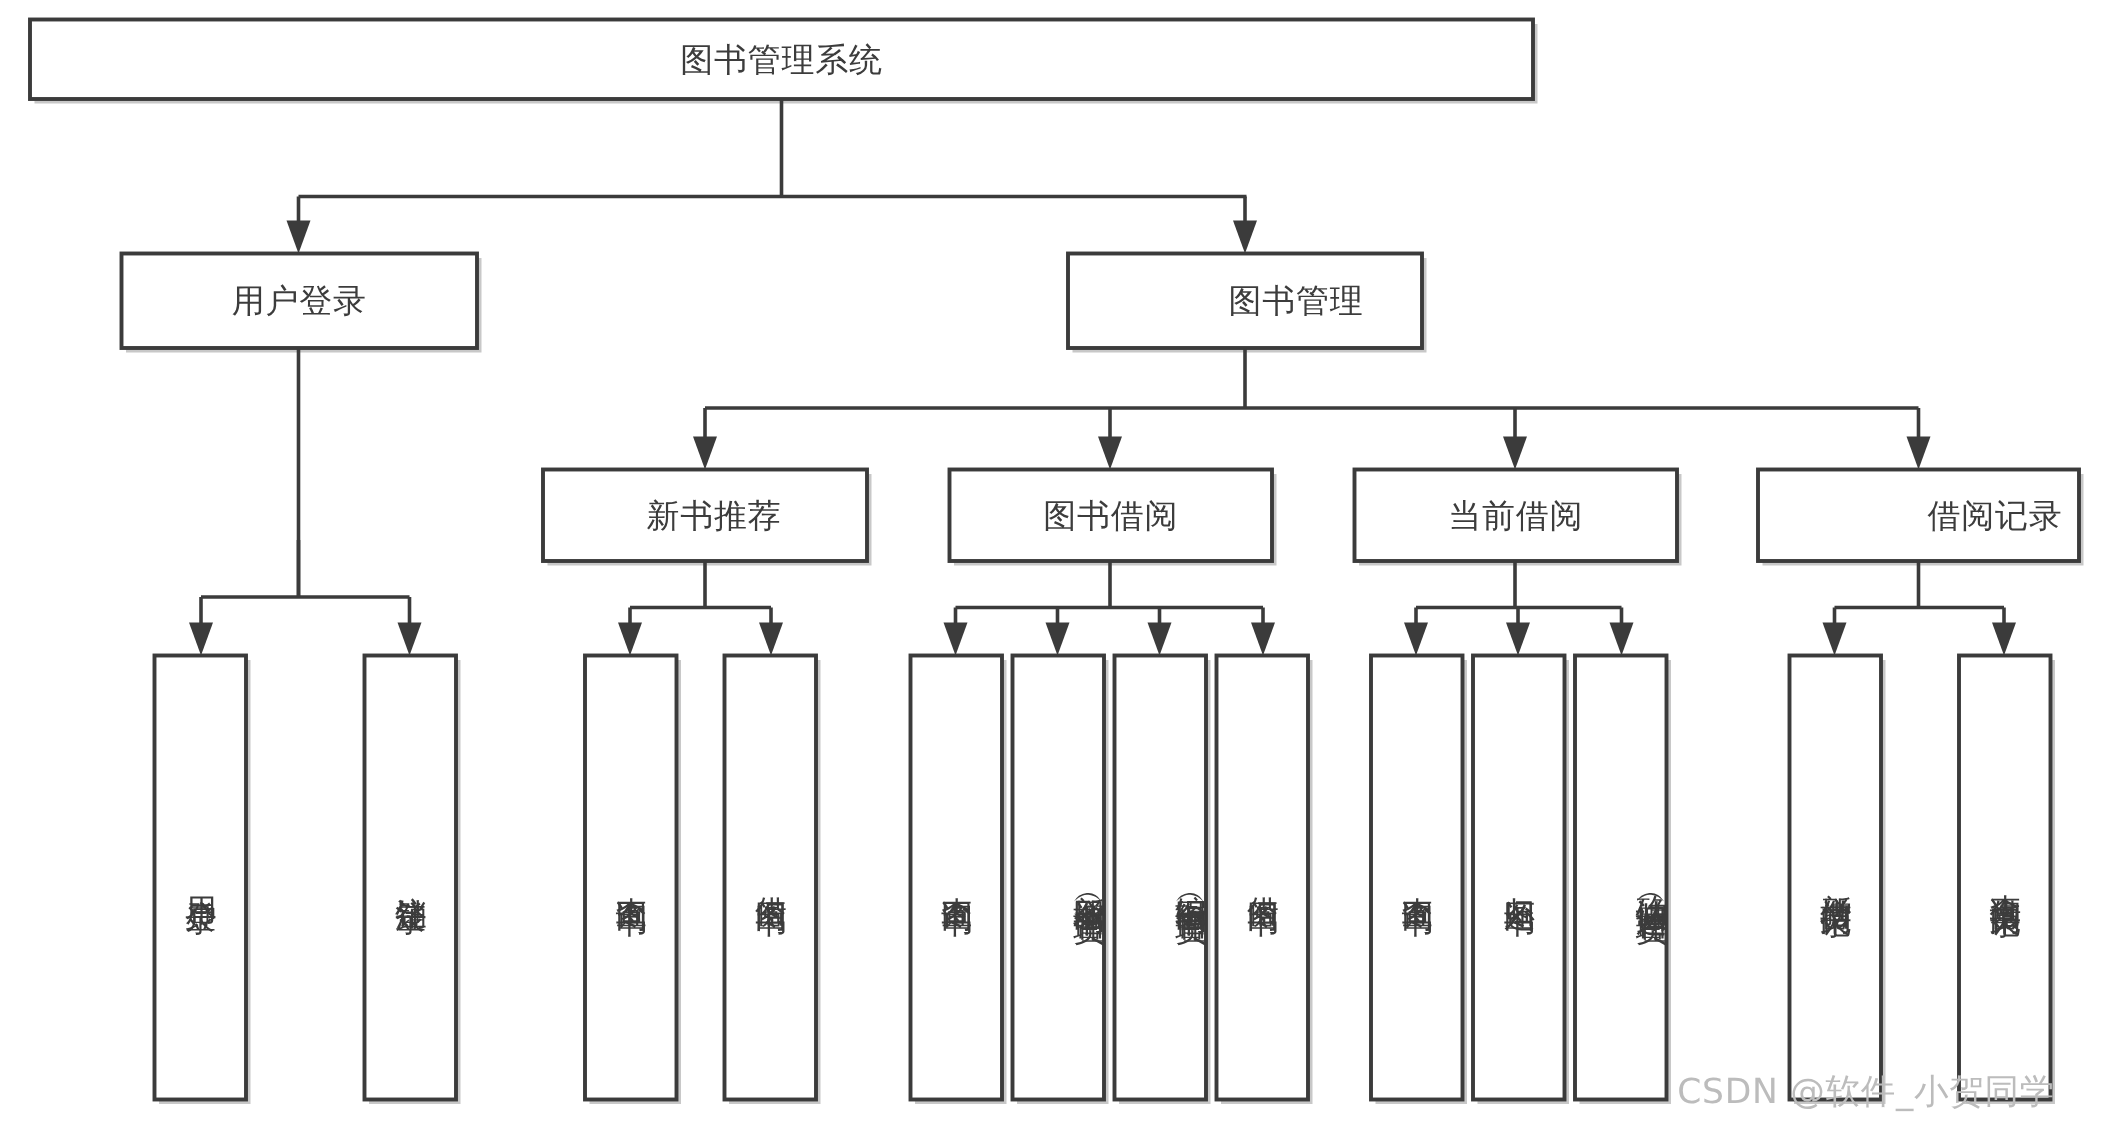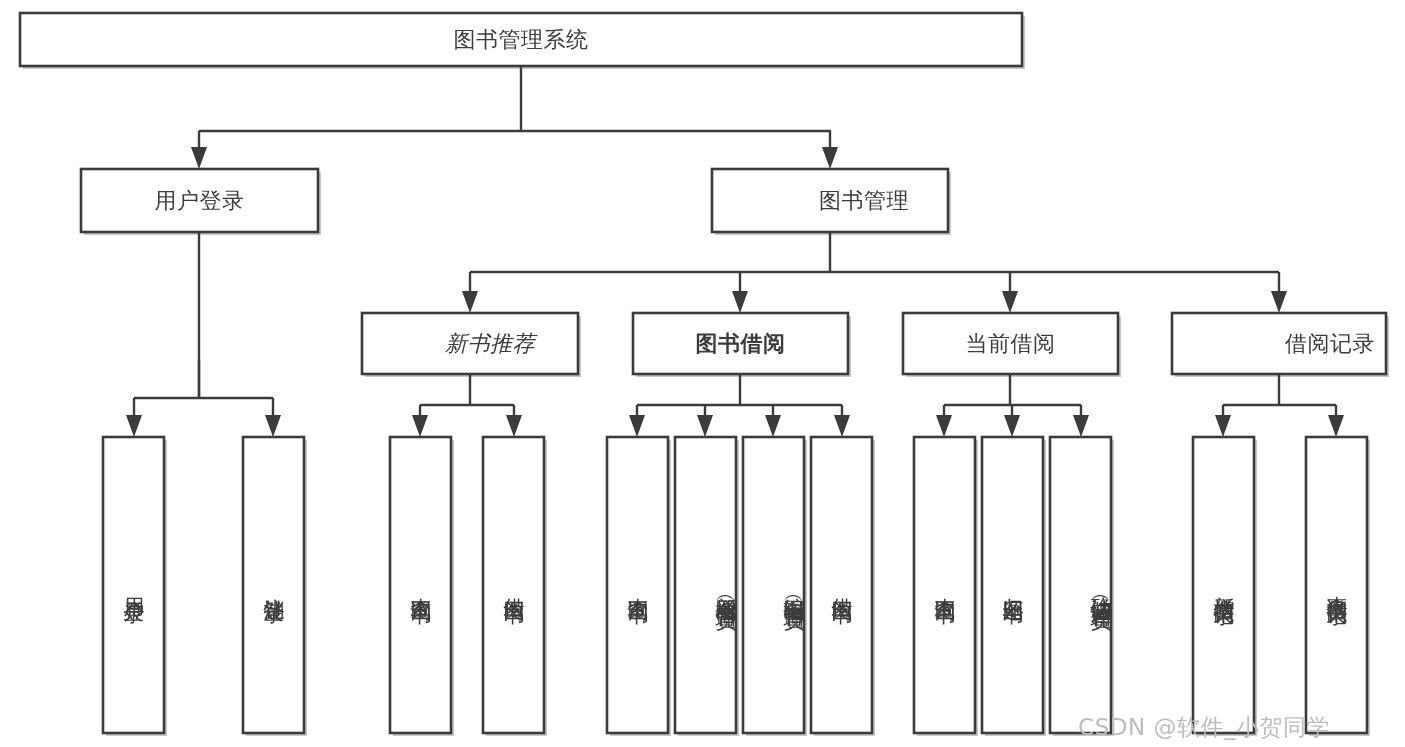--- a/index.html
+++ b/index.html
@@ -12,20 +12,21 @@
     height: 747px;
     font-family: "DejaVu Sans", "Liberation Sans", sans-serif;
     overflow: hidden;
     position: relative;
   }
   #diagram-root {
     position: relative;
     width: 1338px;
     height: 747px;
     background: #ffffff;
+    padding-left: 40px;
   }
   svg.diagram-canvas {
     position: absolute;
     left: 0;
     top: 0;
     width: 1405px;
     height: 747px;
   }
   .node-box {
     fill: #ffffff;
@@ -213,23 +214,23 @@
       <rect class="node-box" x="1306" y="437" width="61" height="296"></rect>
     </g>
   </svg>
 
   <div class="node-label-h" style="left:20px; top:13px; width:1002px; height:53px;">图书管理系统</div>
 
   <div class="node-label-h" style="left:81px; top:169px; width:237px; height:63px;">用户登录</div>
 
   <div class="node-label-h" style="left:712px; top:169px; width:236px; height:63px;margin-left:34px;">图书管理</div>
 
-  <div class="node-label-h" style="left:382px; top:313px; width:216px; height:61px;font-style:italic;">新书推荐</div>
-
-  <div class="node-label-h" style="left:633px; top:313px; width:215px; height:61px;font-weight:bold;">图书借阅</div>
+  <div class="node-label-h" style="left:368px; top:313px; width:216px; height:61px;">新书推荐</div>
+
+  <div class="node-label-h" style="left:633px; top:313px; width:215px; height:61px;">图书借阅</div>
 
   <div class="node-label-h" style="left:903px; top:313px; width:215px; height:61px;">当前借阅</div>
 
   <div class="node-label-h" style="left:1223px; top:313px; width:214px; height:61px;">借阅记录</div>
 
   <div class="node-label-v" style="left:103px; top:437px; width:61px; height:296px;">用户登录</div>
 
   <div class="node-label-v" style="left:243px; top:437px; width:61px; height:296px;">注销登录</div>
 
   <div class="node-label-v" style="left:390px; top:437px; width:61px; height:296px;">查询图书</div>

